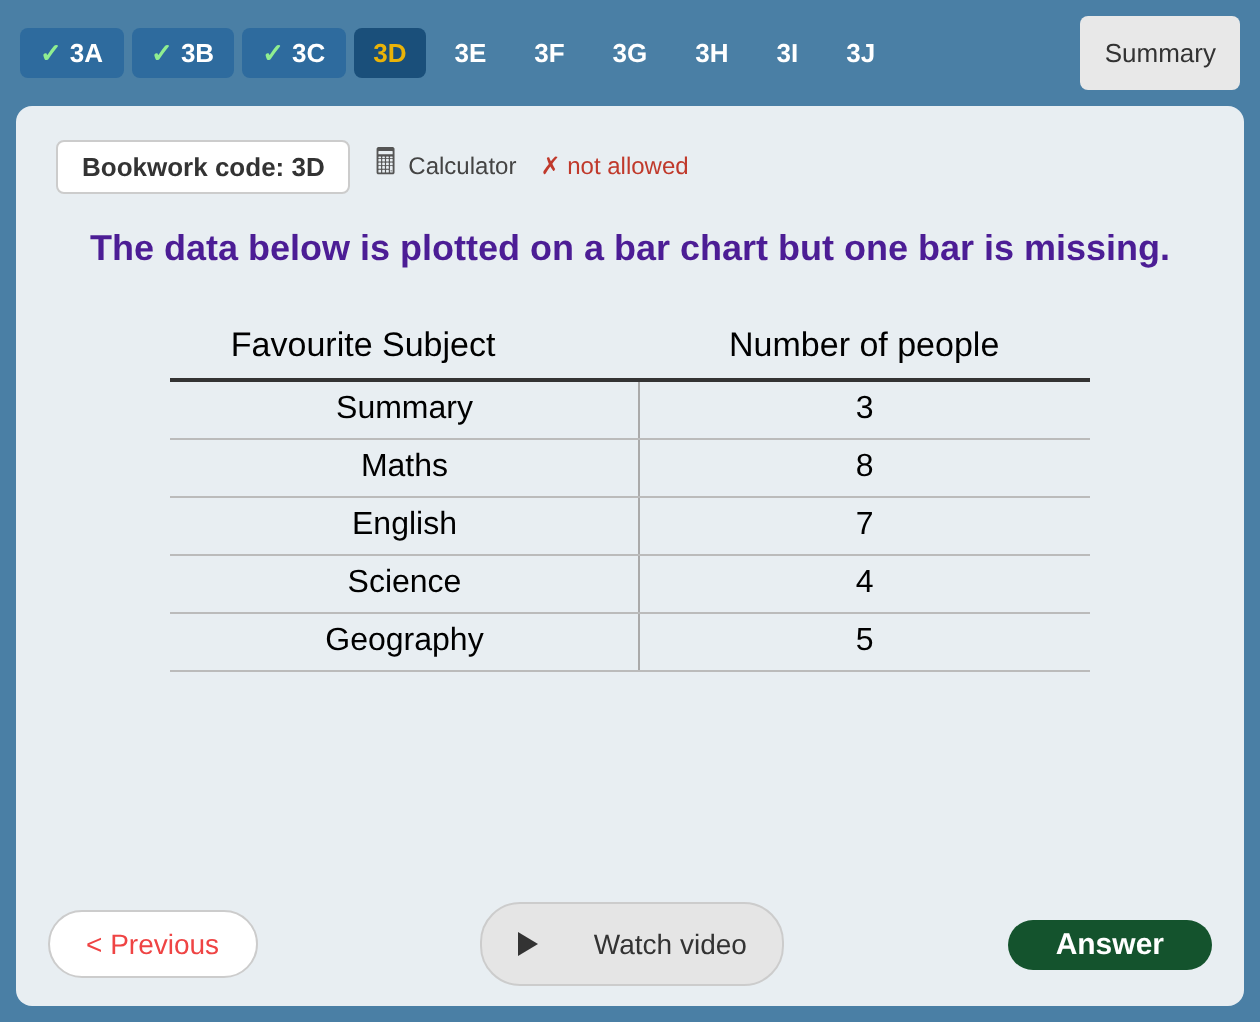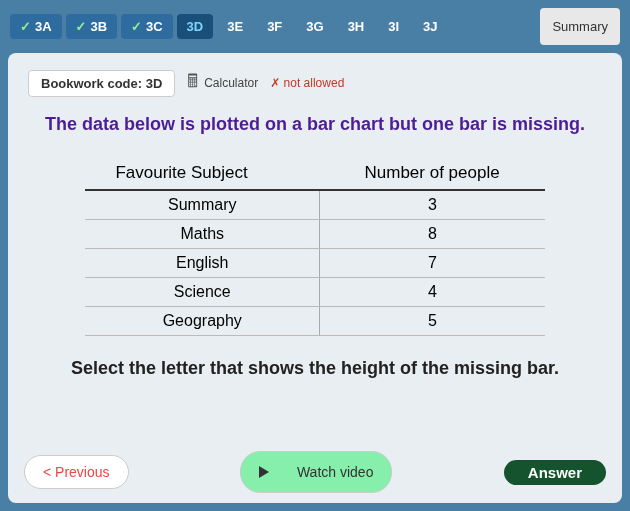--- a/index.html
+++ b/index.html
@@ -34,21 +34,21 @@
       gap: 4px;
     }
 
     .tab.completed {
       background: #2e6b9e;
       color: #fff;
     }
 
     .tab.current {
       background: #1a4f7a;
-      color: #7dd3fc;
+      color: #eab308;
     }
 
     .tab-summary {
       margin-left: auto;
       background: #e8e8e8;
       color: #333;
       padding: 11px 12px;
       border-radius: 4px;
       font-size: 13px;
       font-weight: normal;
@@ -176,21 +176,21 @@
       padding: 8px 18px;
       font-size: 14px;
       cursor: pointer;
       color: #ef4444;
       display: flex;
       align-items: center;
       gap: 5px;
     }
 
     .watch-video-btn {
-      background: #86efac;
+      background: #e5e5e5;
       border: 1px solid #ccc;
       border-radius: 20px;
       padding: 12px 18px;
       font-size: 14px;
       cursor: pointer;
       color: #333;
       display: flex;
       align-items: center;
       gap: 22px;
     }
@@ -296,23 +296,20 @@
         <td class="subject-cell">Science</td>
         <td class="number-cell">4</td>
       </tr>
       <tr>
         <td class="subject-cell">Geography</td>
         <td class="number-cell">5</td>
       </tr>
     </tbody>
   </table>
 
-  <div class="select-text">
-    <span>Select the letter that shows the height of the missing bar.</span>
-  </div>
 
 </div>
 
 <div class="bottom-bar">
   <button class="prev-btn">
     <span>&lt; Previous</span>
   </button>
 
   <button class="watch-video-btn">
     <span style="display:inline-block;width:0;height:0;border-top:6px solid transparent;border-bottom:6px solid transparent;border-left:10px solid #333;margin-right:6px;"></span>

